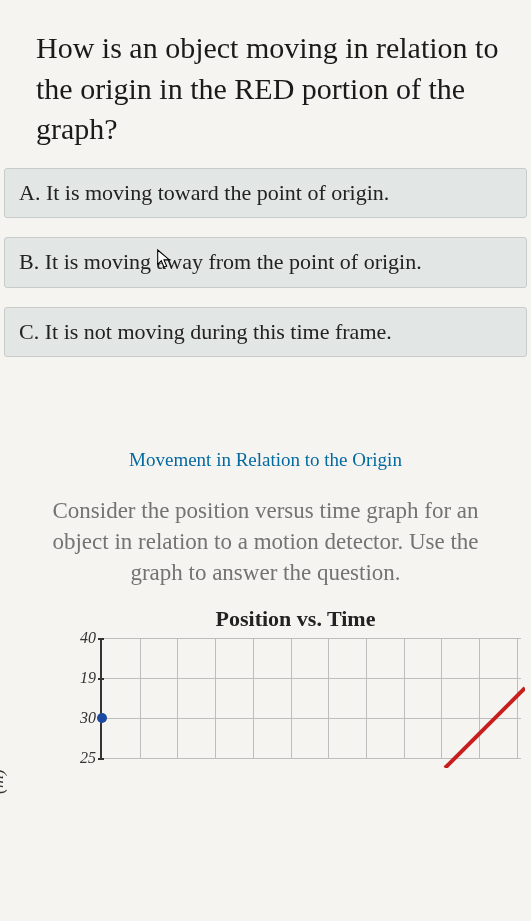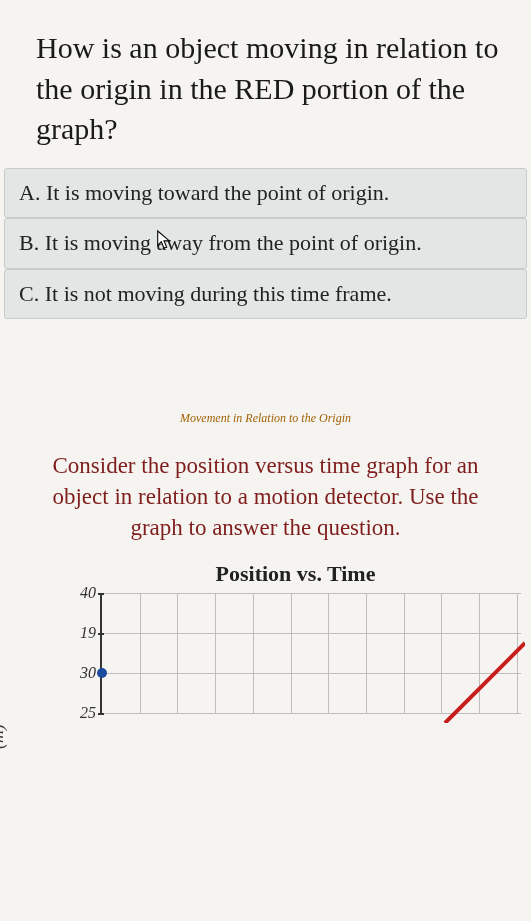--- a/index.html
+++ b/index.html
@@ -16,21 +16,21 @@
     font-size: 30px;
     line-height: 1.35;
     padding: 28px 30px 18px 36px;
     font-weight: 400;
     color: #1a1a1a;
     border-radius: 8px;
   }
   .options {
     display: flex;
     flex-direction: column;
-    gap: 0;
+    gap: 19px;
     padding: 0 4px 0 4px;
   }
   .option {
     background: #e2e6e4;
     border: 1px solid #c8ccc9;
     border-radius: 3px;
     padding: 10px 14px 10px 14px;
     font-size: 22px;
     line-height: 1.3;
     color: #222;
@@ -42,31 +42,30 @@
     padding: 80px 30px 0 30px;
     text-align: center;
   }
   .section-title {
     font-size: 28px;
     font-weight: 400;
     color: #333;
     line-height: 1.3;
   }
   .section-sub {
-    font-style: italic;
-    color: #a16207;
-    font-size: 12px;
+    color: #0369a1;
+    font-size: 19px;
     margin-top: 12px;
   }
   .instructions {
     font-size: 23px;
     line-height: 1.35;
     text-align: center;
     padding: 24px 36px 0 36px;
-    color: #7f1d1d;
+    color: #737373;
   }
   .chart-title {
     font-weight: 700;
     font-size: 22px;
     text-align: center;
     margin-top: 18px;
     padding-left: 60px;
     color: #222;
   }
   .chart-wrap {

